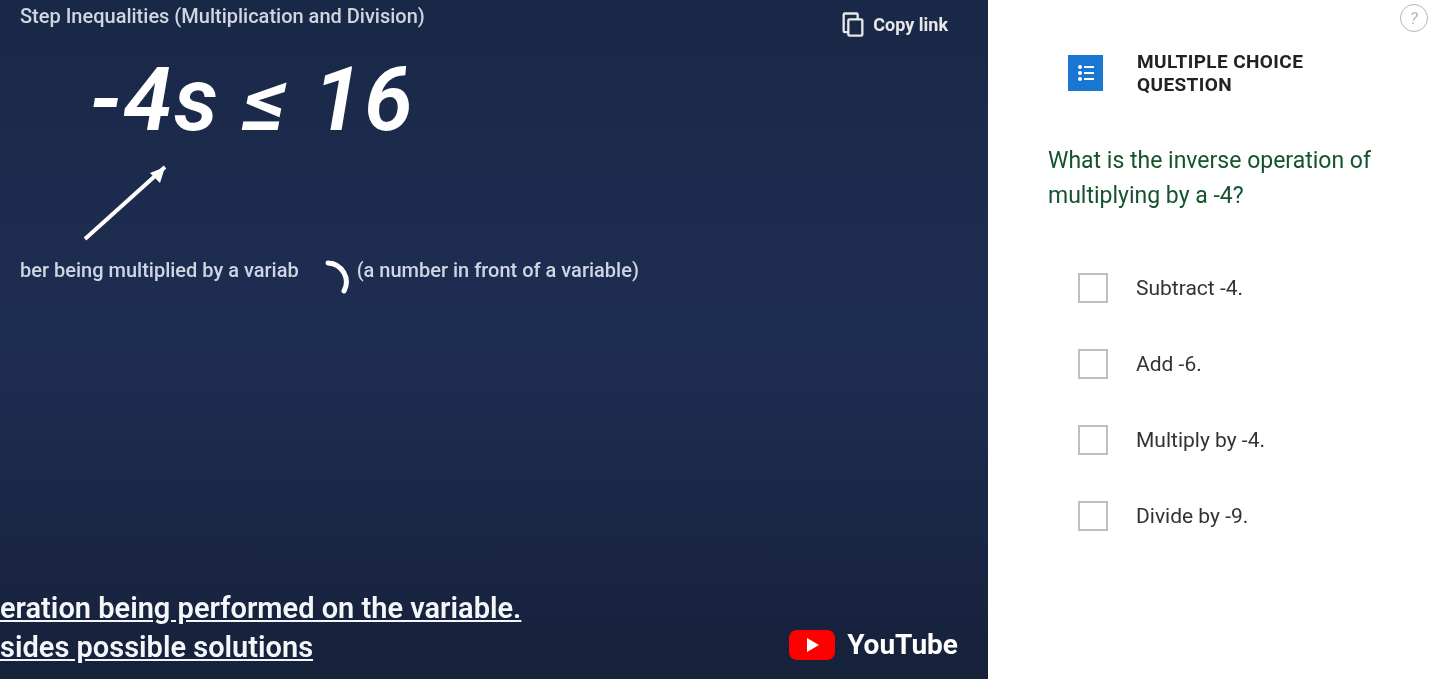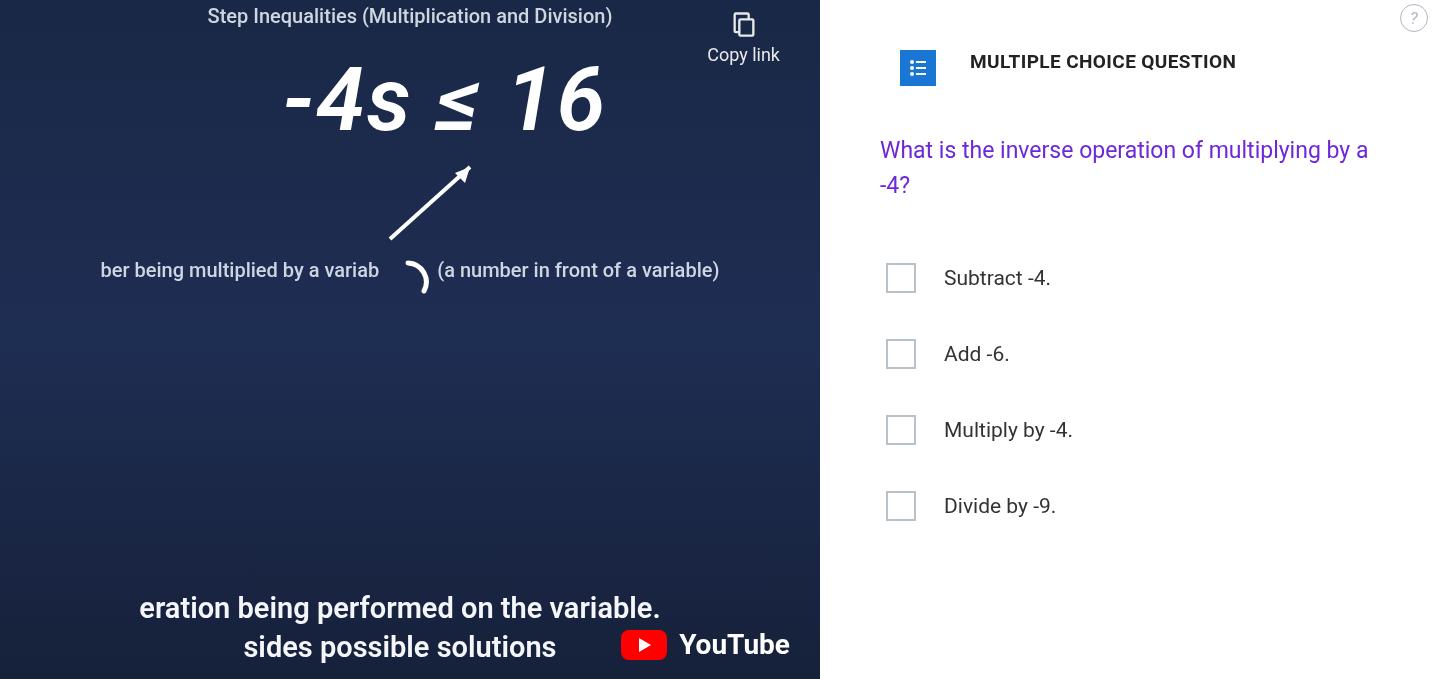--- a/index.html
+++ b/index.html
@@ -5,48 +5,47 @@
     * { margin: 0; padding: 0; box-sizing: border-box; }
     body {
       font-family: -apple-system, BlinkMacSystemFont, "Segoe UI", Roboto, Arial, sans-serif;
       width: 1436px;
       height: 679px;
       display: flex;
       background: #f5f5f5;
       overflow: hidden;
     }
     .video-pane {
-      width: 820px;
+      width: 988px;
       height: 100%;
       background: linear-gradient(180deg, #1a2847 0%, #1e2d52 50%, #16213a 100%);
       color: #fff;
       position: relative;
       padding: 0 20px;
       overflow: hidden;
-      text-align: center;
     }
     .video-title {
       color: #d0d6e0;
       font-size: 20px;
       font-weight: 500;
       padding: 4px 0 10px 0;
       white-space: nowrap;
       overflow: hidden;
     }
     .copy-link {
       position: absolute;
       top: 10px;
       right: 40px;
       display: flex;
-      flex-direction: column;
+      flex-direction: row;
       align-items: center;
       gap: 6px;
       color: #e8e8e8;
       font-size: 18px;
-      font-weight: 400;
+      font-weight: 700;
       cursor: pointer;
     }
     .copy-icon {
       width: 28px;
       height: 28px;
     }
     .inequality {
       color: #fff;
       font-size: 88px;
       font-weight: 600;
@@ -88,20 +87,21 @@
       bottom: 12px;
       left: -20px;
       right: 0;
       padding: 0 20px 0 20px;
     }
     .bottom-line {
       font-size: 29px;
       font-weight: 600;
       line-height: 1.35;
       white-space: nowrap;
+      text-decoration: underline;
     }
     .bottom-line.white { color: #f5f6fa; }
     .bottom-line .cyan { color: #4fd1e8; }
     .youtube-badge {
       position: absolute;
       bottom: 18px;
       right: 30px;
       display: flex;
       align-items: center;
       gap: 12px;
@@ -130,21 +130,21 @@
     .question-pane {
       flex: 1;
       background: #fff;
       padding: 50px 40px 20px 60px;
       position: relative;
       color: #222;
       overflow: hidden;
     }
     .q-header {
       display: flex;
-      align-items: flex-start;
+      align-items: center;
       gap: 34px;
       margin-bottom: 48px;
       padding-left: 20px;
     }
     .q-header-icon {
       width: 36px;
       height: 36px;
       background: #1976d2;
       color: #fff;
       display: flex;
@@ -154,36 +154,37 @@
     .q-header-icon svg { width: 20px; height: 20px; }
     .q-header-label {
       font-size: 19px;
       font-weight: 700;
       letter-spacing: 0.4px;
       color: #222;
     }
     .q-text {
       font-size: 23px;
       font-weight: 400;
-      color: #6d28d9;
+      color: #14532d;
       line-height: 1.5;
       margin-bottom: 60px;
       max-width: 500px;
     }
     .options {
       display: flex;
       flex-direction: column;
       gap: 46px;
       margin-left: 6px;
     }
     .option {
       display: flex;
       align-items: center;
       gap: 28px;
       cursor: pointer;
+      margin-left: 24px;
     }
     .option .checkbox {
       width: 30px;
       height: 30px;
       border: 2px solid #b8c0c8;
       background: #fff;
     }
     .option .label {
       font-size: 21px;
       color: #333;

